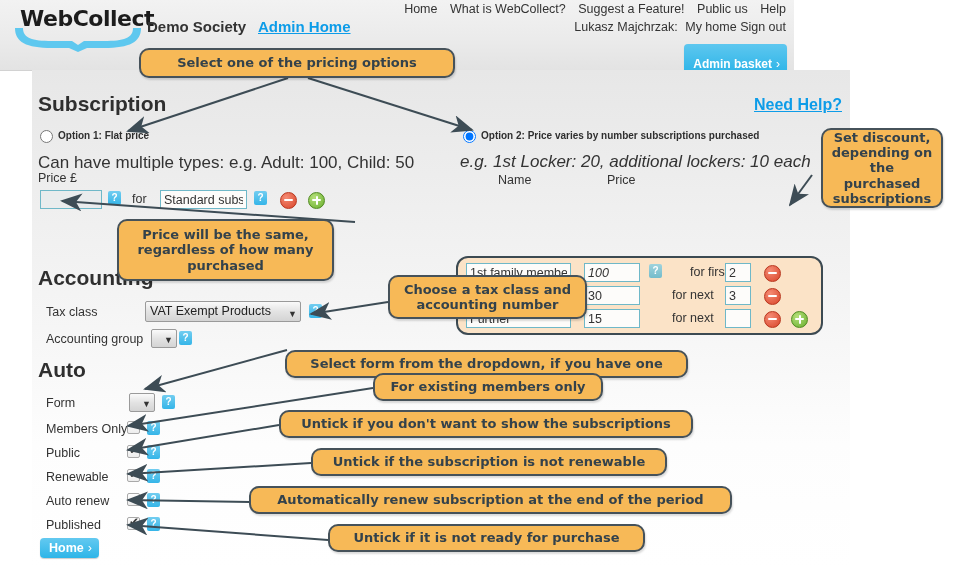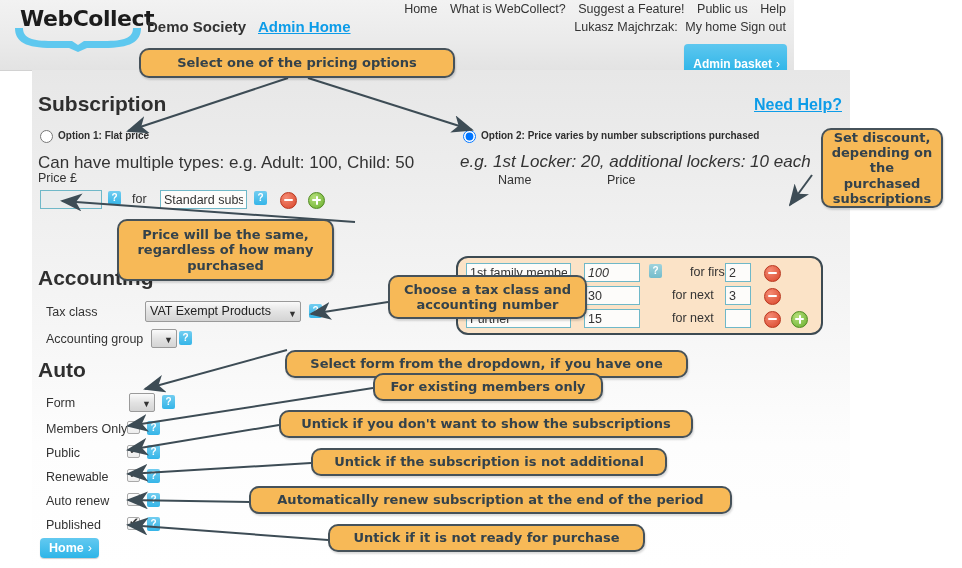--- a/index.html
+++ b/index.html
@@ -327,17 +327,17 @@
 <div class="callout" style="left:821px;top:128px;width:122px;height:80px;">Set discount, depending on the purchased subscriptions</div>
 
 <div class="callout" style="left:388px;top:275px;width:199px;height:44px;">Choose a tax class and accounting number</div>
 
 <div class="callout" style="left:285px;top:335px;width:403px;height:28px;margin-top:15px;">Select form from the dropdown, if you have one</div>
 
 <div class="callout" style="left:373px;top:373px;width:230px;height:28px;">For existing members only</div>
 
 <div class="callout" style="left:279px;top:410px;width:414px;height:28px;">Untick if you don't want to show the subscriptions</div>
 
-<div class="callout" style="left:311px;top:448px;width:356px;height:28px;">Untick if the subscription is not additional</div>
+<div class="callout" style="left:311px;top:448px;width:356px;height:28px;">Untick if the subscription is not renewable</div>
 
 <div class="callout" style="left:249px;top:486px;width:483px;height:28px;">Automatically renew subscription at the end of the period</div>
 
 <div class="callout" style="left:328px;top:524px;width:317px;height:28px;">Untick if it is not ready for purchase</div>
 
 </body></html>

